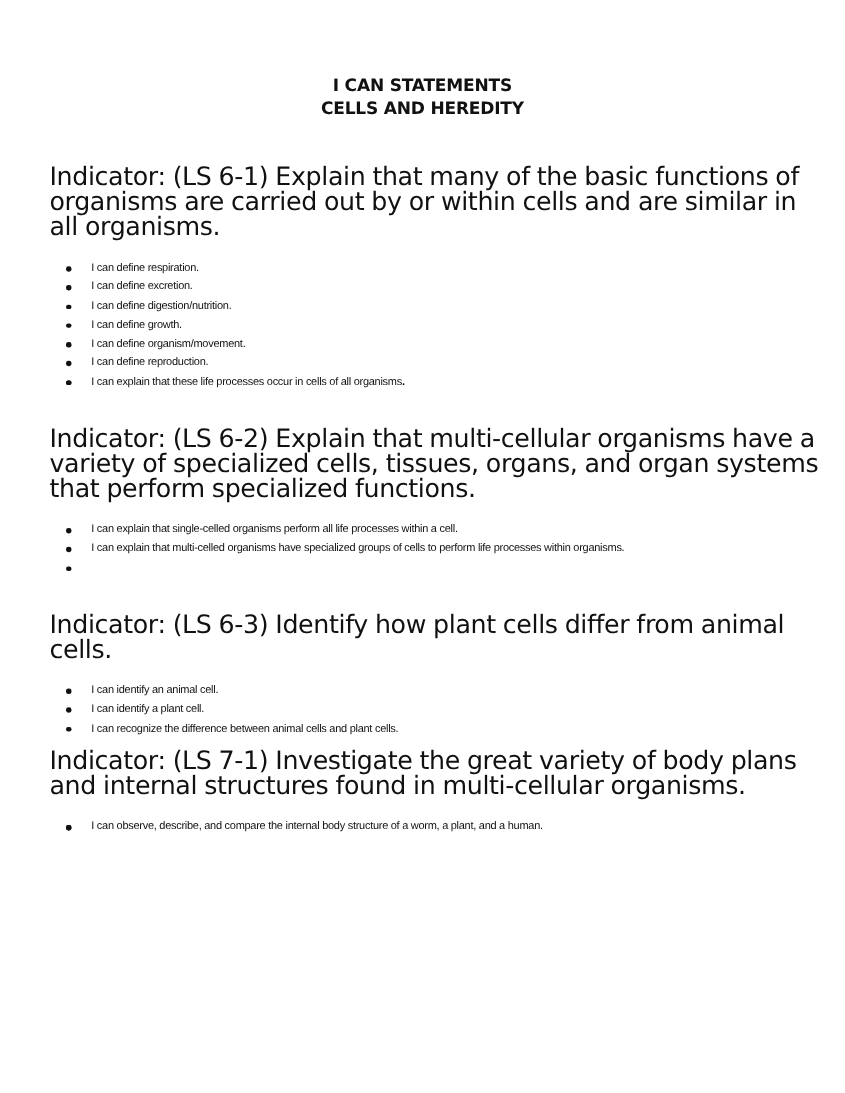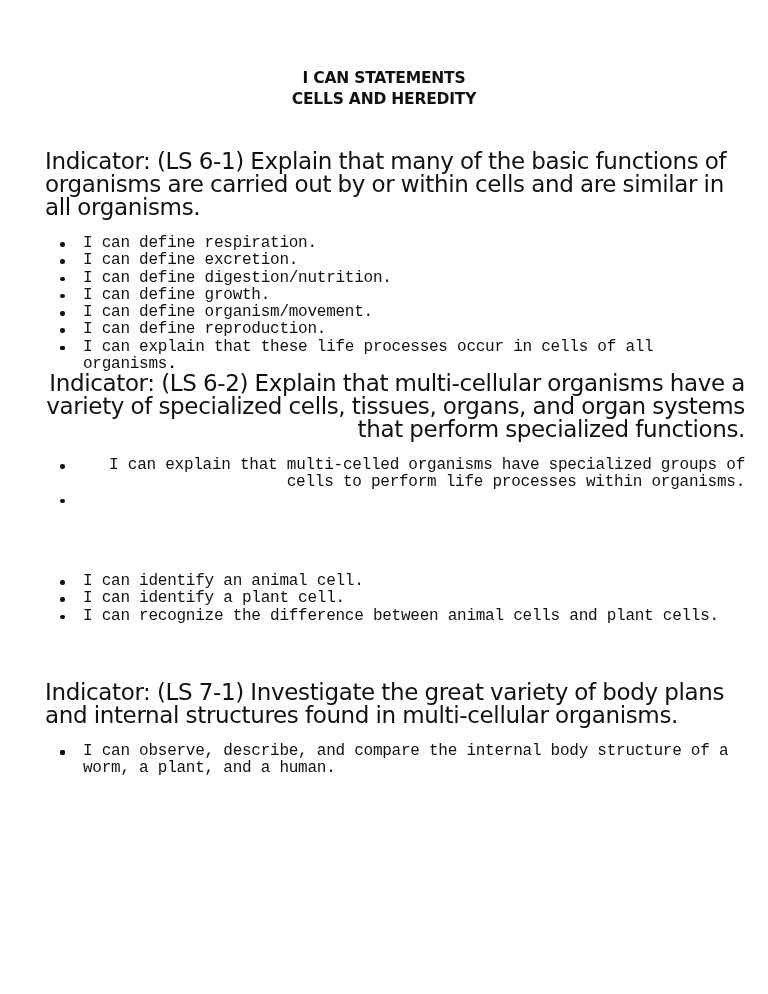--- a/index.html
+++ b/index.html
@@ -45,38 +45,38 @@
       word-spacing: -0.5px;
     }
     ul.bullets {
       list-style: none;
       margin: 16px 0 0 0;
       padding: 0 0 0 0;
     }
     ul.bullets li {
       position: relative;
       padding-left: 38px;
-      font-family: Liberation Mono, monospace;
-      font-size: 16px;
+      font-family: Liberation Sans, sans-serif;
+      font-size: 10px;
       line-height: 17.3px;
       letter-spacing: -0.25px;
     }
     ul.bullets li .bullet {
       position: absolute;
       left: 15px;
       top: 7px;
       width: 4.5px;
       height: 4.5px;
       border-radius: 50%;
       background: #111;
     }
     .bold-period { font-weight: bold; }
 
     #sec1 { top: 150px; }
-    #sec2 { top: 372px; text-align: right; }
+    #sec2 { top: 388px; }
     #sec3 { top: 557px; }
     #sec4 { top: 681px; }
   </style>
 </head>
 <body>
 
 <div class="page">
 
   <div class="title-block">
     <div>I CAN STATEMENTS</div>
@@ -93,26 +93,28 @@
       <li><span class="bullet"></span><span>I can define organism/movement.</span></li>
       <li><span class="bullet"></span><span>I can define reproduction.</span></li>
       <li><span class="bullet"></span></li>
       <li><span class="bullet"></span><span>I can explain that these life processes occur in cells of all organisms</span><span class="bold-period">.</span></li>
     </ul>
   </div>
 
   <div class="section" id="sec2">
     <p class="indicator">Indicator: (LS 6-2) Explain that multi-cellular organisms have a variety of specialized cells, tissues, organs, and organ systems that perform specialized functions.</p>
     <ul class="bullets">
+      <li><span class="bullet"></span><span>I can explain that single-celled organisms perform all life processes within a cell.</span></li>
       <li><span class="bullet"></span><span>I can explain that multi-celled organisms have specialized groups of cells to perform life processes within organisms.</span></li>
       <li><span class="bullet"></span></li>
     </ul>
   </div>
 
   <div class="section" id="sec3">
+    <p class="indicator">Indicator: (LS 6-3) Identify how plant cells differ from animal cells.</p>
     <ul class="bullets">
       <li><span class="bullet"></span><span>I can identify an animal cell.</span></li>
       <li><span class="bullet"></span><span>I can identify a plant cell.</span></li>
       <li><span class="bullet"></span><span>I can recognize the difference between animal cells and plant cells.</span></li>
     </ul>
   </div>
 
   <div class="section" id="sec4">
     <p class="indicator">Indicator: (LS 7-1) Investigate the great variety of body plans and internal structures found in multi-cellular organisms.</p>
     <ul class="bullets">

